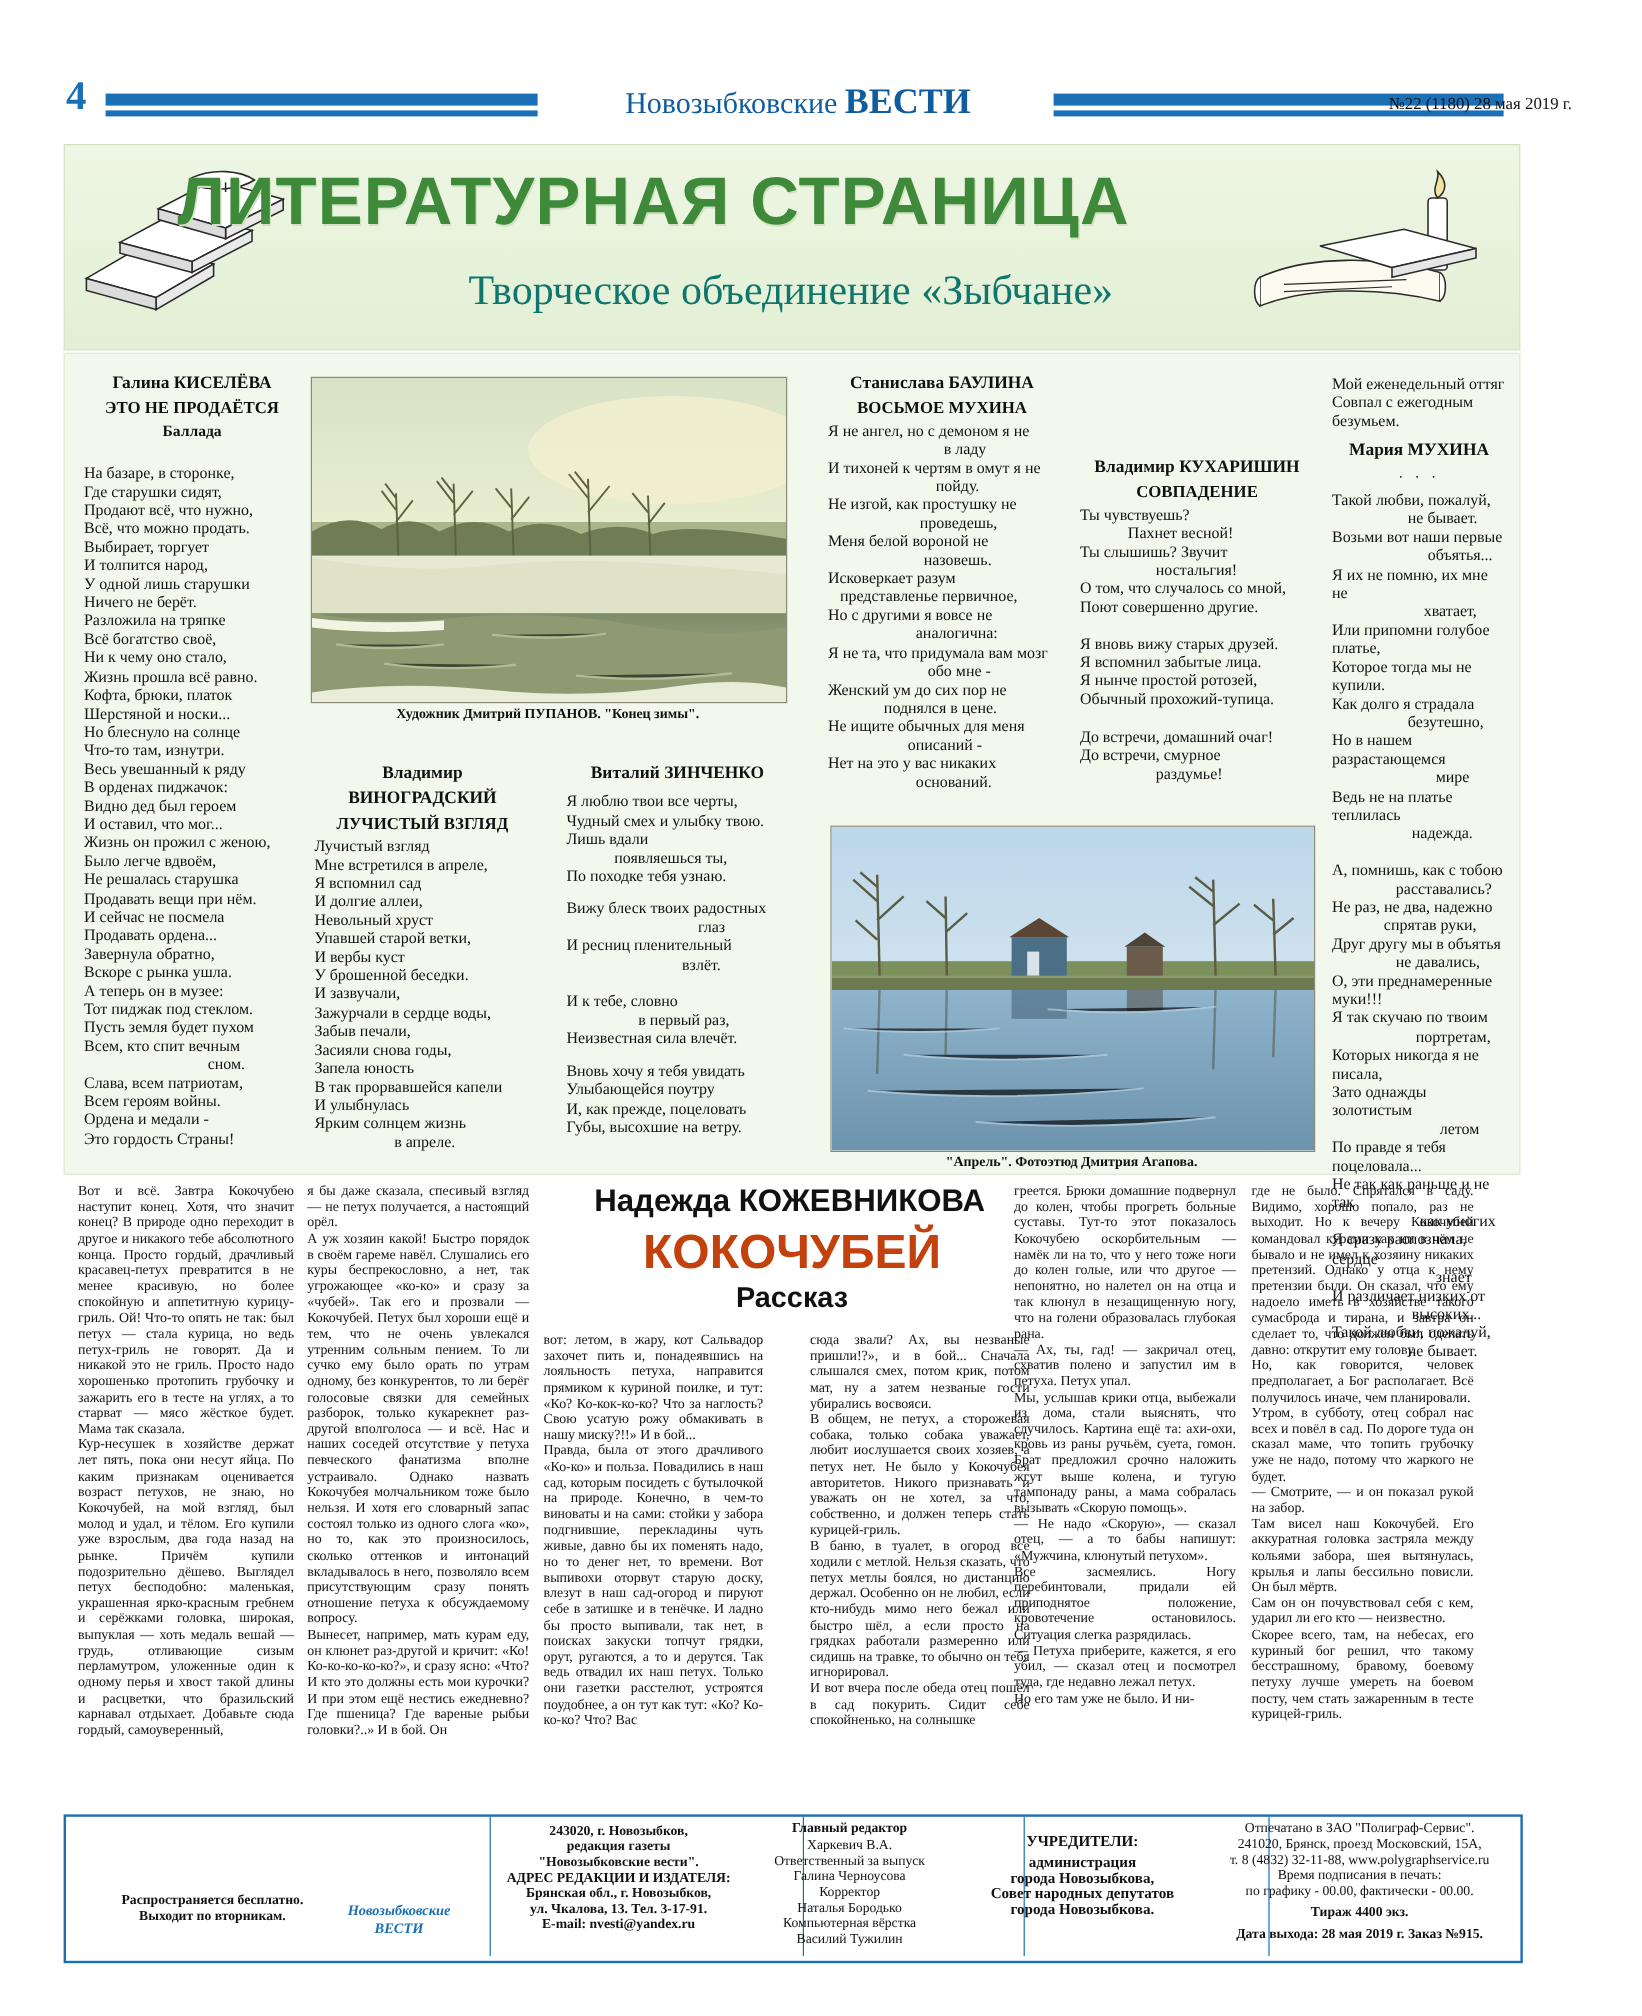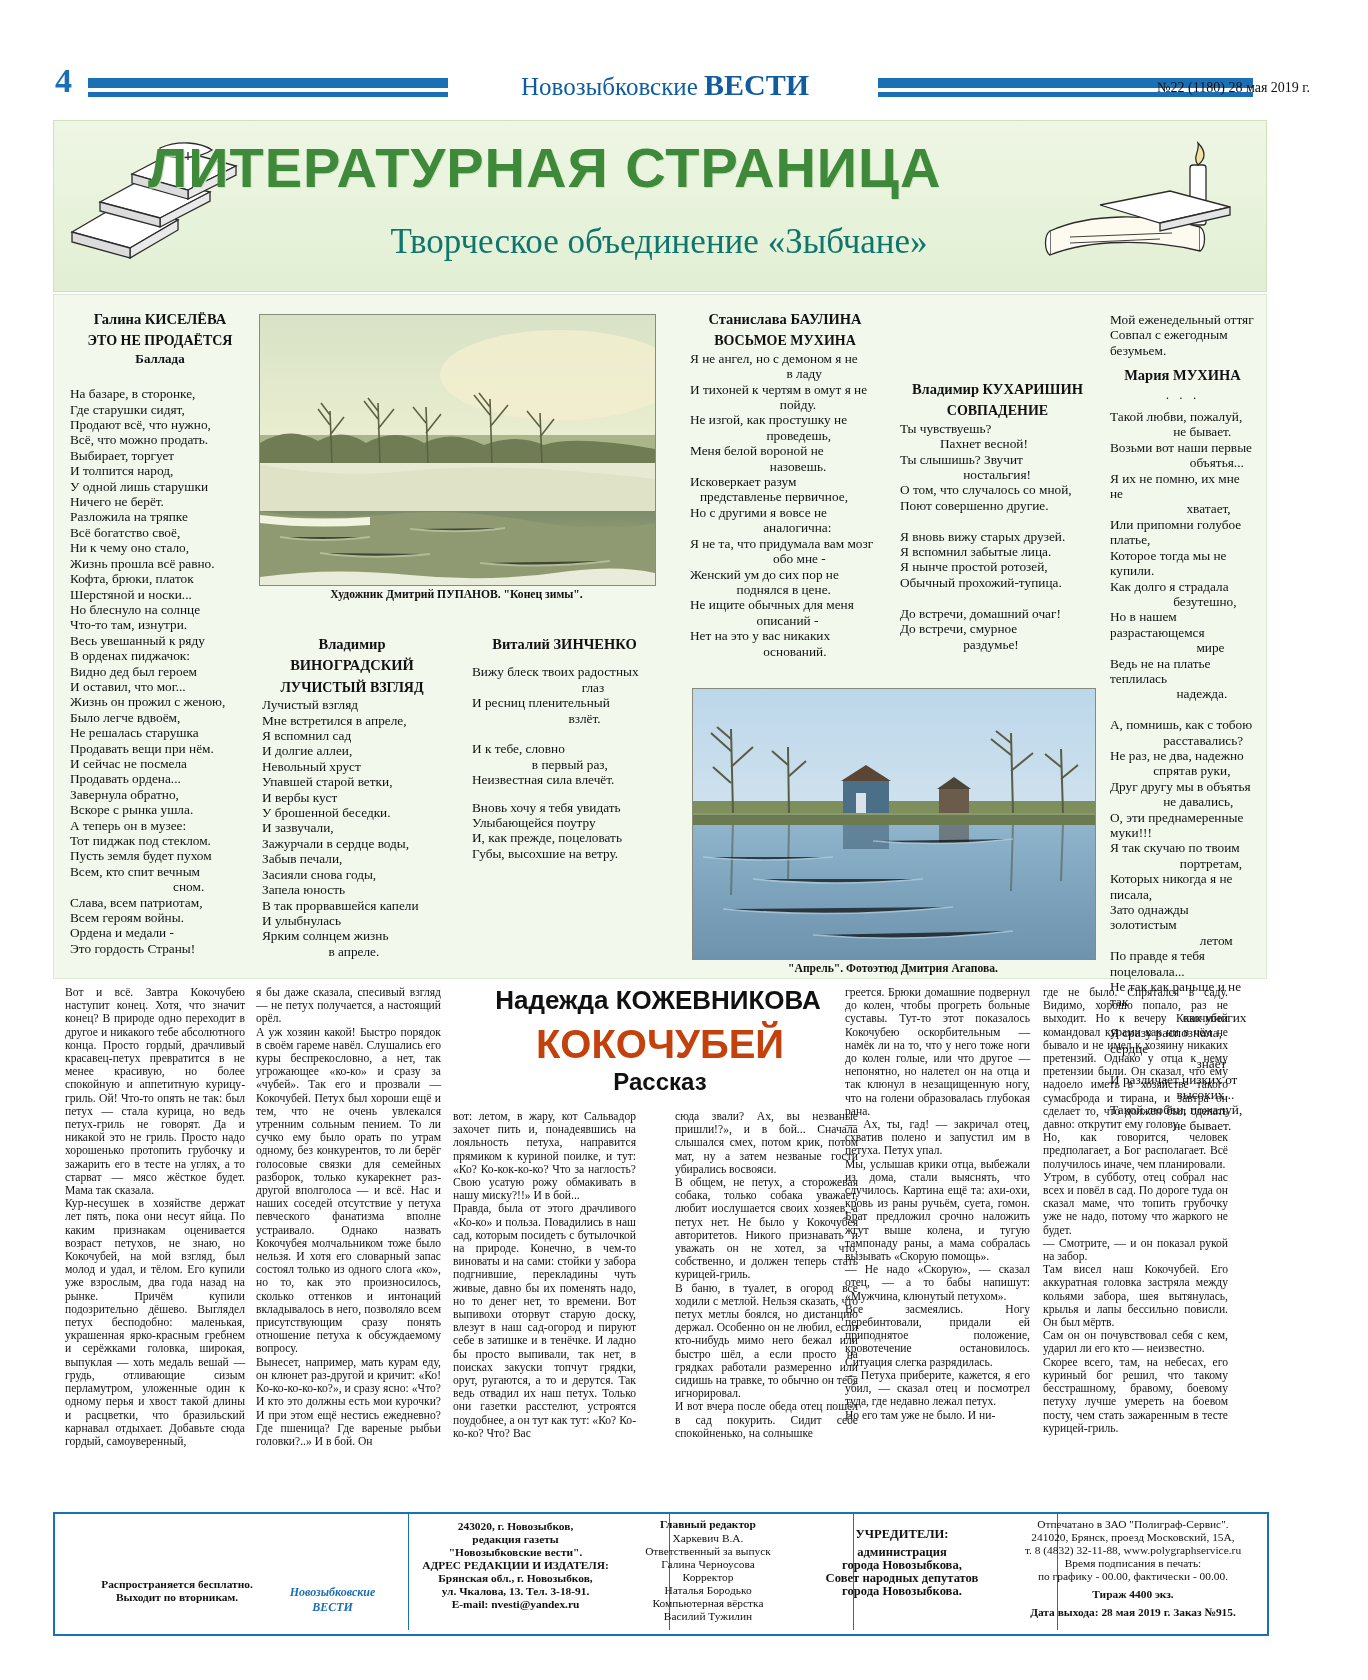--- a/index.html
+++ b/index.html
@@ -175,20 +175,25 @@
 Засияли снова годы,
 Запела юность
 В так прорвавшейся капели
 И улыбнулась
 Ярким солнцем жизнь
                     в апреле.</div>
   </div>
 
   <div class="col" style="left:472px;top:637px;width:185px;">
     <div class="poet">Виталий ЗИНЧЕНКО</div>
+    <div class="verse" style="margin-top:8px;">Я люблю твои все черты,
+Чудный смех и улыбку твою.
+Лишь вдали
+            появляешься ты,
+По походке тебя узнаю.</div>
     <div class="verse" style="margin-top:12px;">Вижу блеск твоих радостных
                                  глаз
 И ресниц пленительный
                              взлёт.
 
 И к тебе, словно
                   в первый раз,
 Неизвестная сила влечёт.</div>
     <div class="verse" style="margin-top:12px;">Вновь хочу я тебя увидать
 Улыбающейся поутру
@@ -416,21 +421,21 @@
     <div class="vline" style="left:1002px;"></div>
   </div>
   <div class="fcell" style="left:62px;top:1578px;width:230px;white-space:pre-wrap;font-weight:bold;">Распространяется бесплатно.
 Выходит по вторникам.</div>
   <div class="logo-nv">Новозыбковские ВЕСТИ</div>
   <div class="fcell" style="left:418px;top:1520px;width:195px;white-space:pre-wrap;font-weight:bold;">243020, г. Новозыбков,
 редакция газеты
 "Новозыбковские вести".
 АДРЕС РЕДАКЦИИ И ИЗДАТЕЛЯ:
 Брянская обл., г. Новозыбков,
-ул. Чкалова, 13. Тел. 3-18-91.
+ул. Чкалова, 13. Тел. 3-17-91.
 E-mail: nvesti@yandex.ru</div>
   <div class="fcell" style="left:620px;top:1518px;width:176px;font-weight:bold;">Главный редактор</div>
   <div class="fcell" style="left:620px;top:1532px;width:176px;white-space:pre-wrap;">Харкевич В.А.
 Ответственный за выпуск
 Галина Черноусова
 Корректор
 Наталья Бородько
 Компьютерная вёрстка
 Василий Тужилин</div>
   <div class="fcell" style="left:804px;top:1528px;width:196px;font-weight:bold;font-size:12.6px;">УЧРЕДИТЕЛИ:</div>

